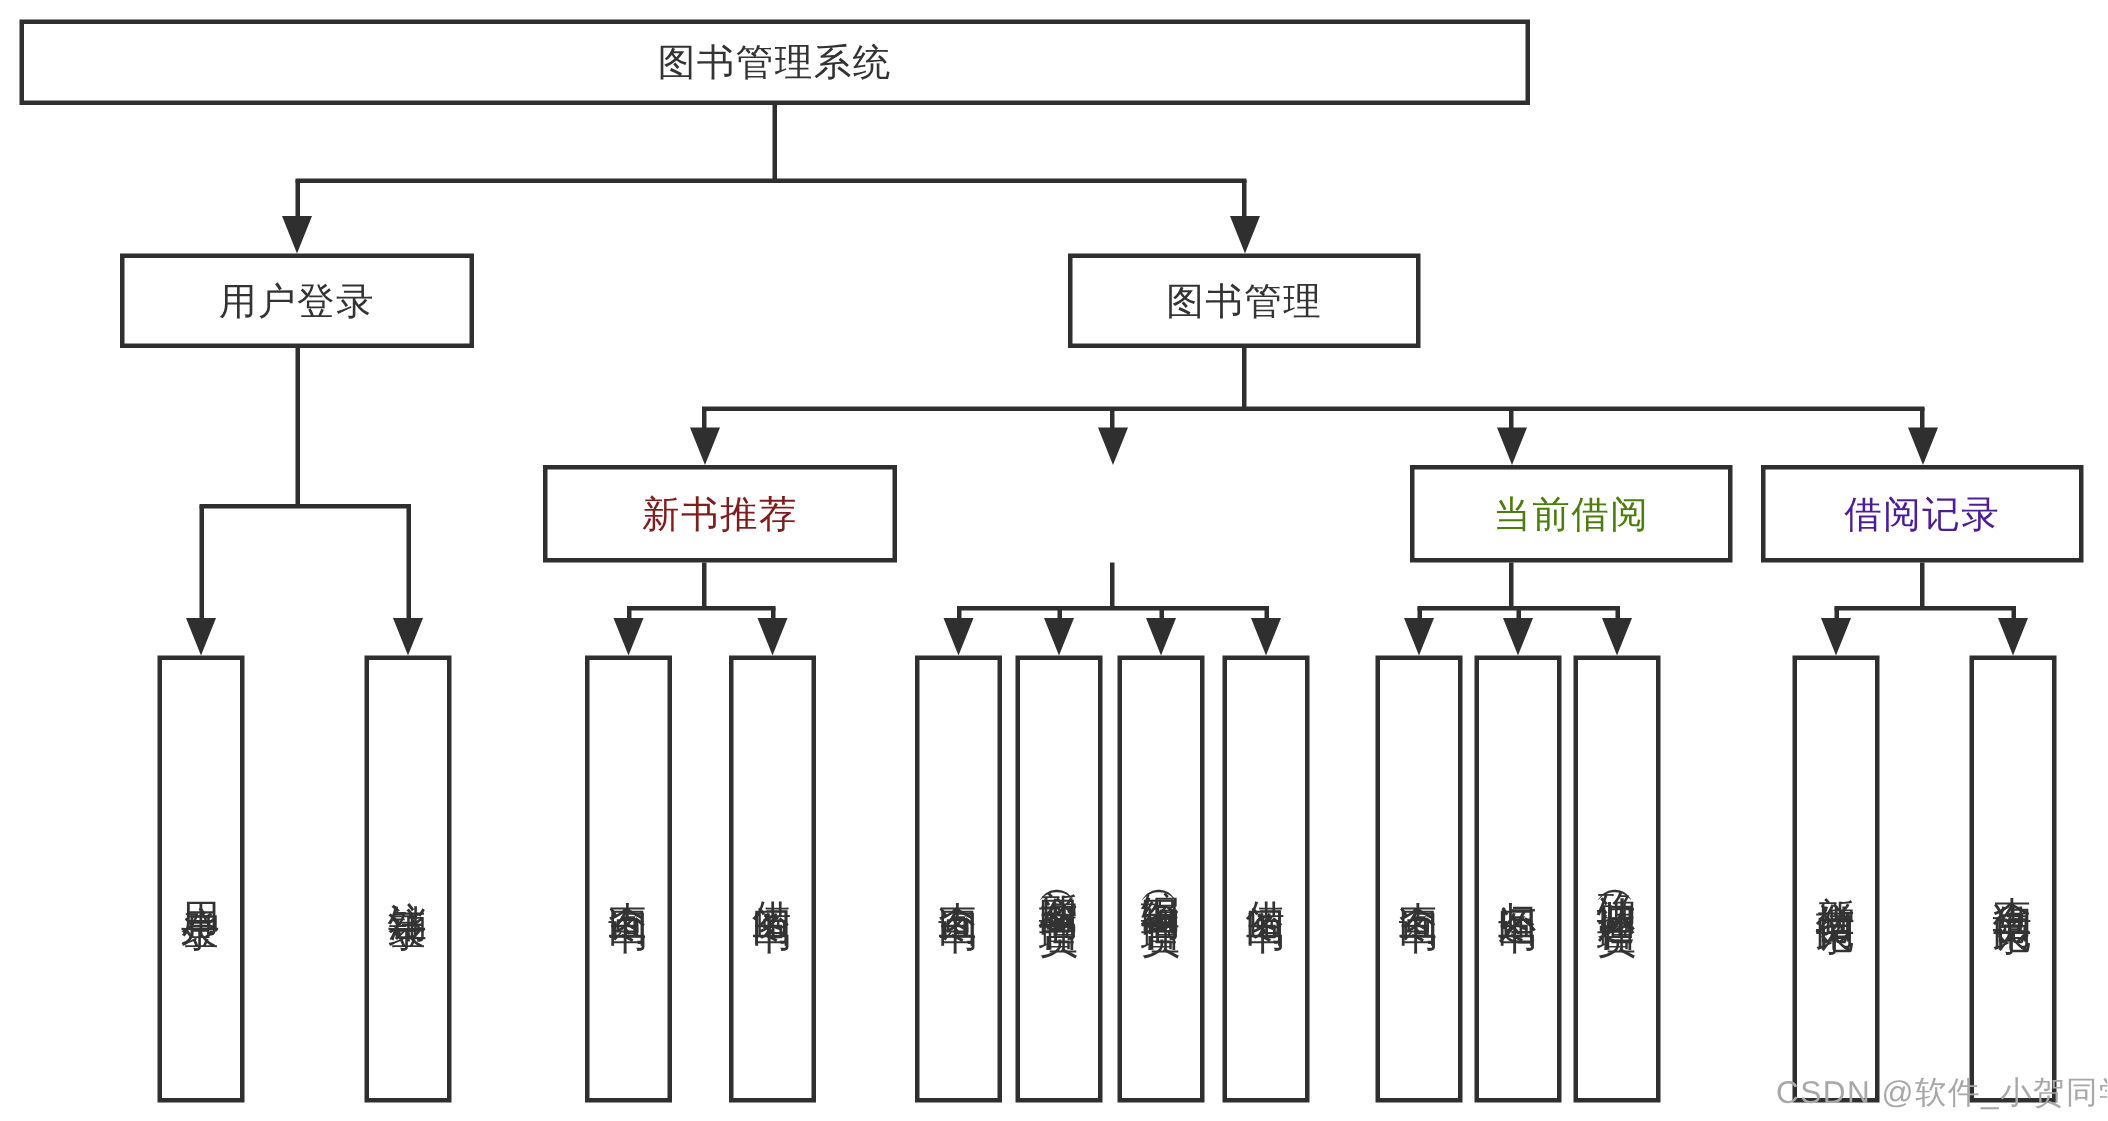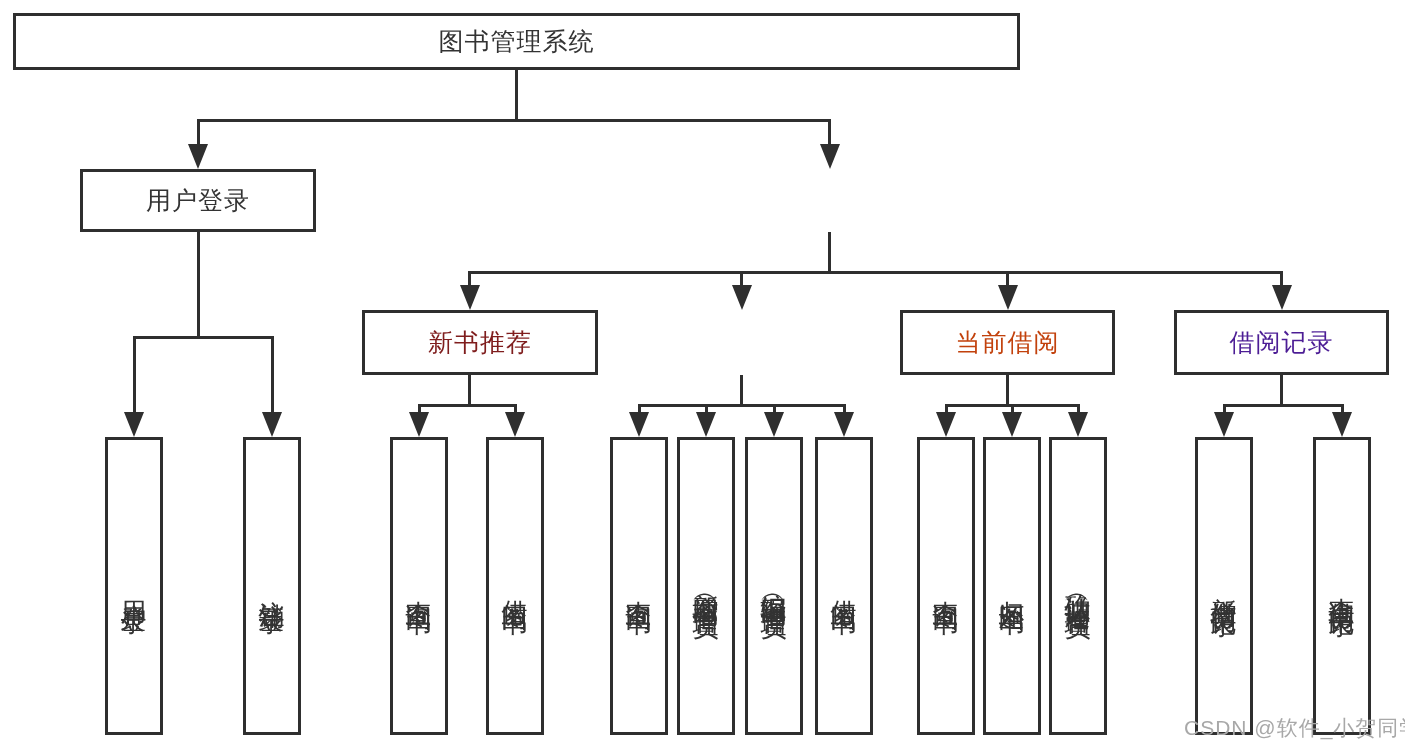--- a/index.html
+++ b/index.html
@@ -65,24 +65,27 @@
 <body>
 
 <div id="diagram" style="background: rgb(255, 255, 255);">
   <div class="watermark" style="color: rgb(168, 168, 168);">CSDN @软件_小贺同学</div>
 <div class="node h" style="left: 13px; top: 13px; width: 1007px; height: 57px; border-color: rgb(47, 47, 47); color: rgb(51, 51, 51);">
       <span>图书管理系统</span>
     </div>
     <div class="node h" style="left: 80px; top: 169px; width: 236px; height: 63px; border-color: rgb(47, 47, 47); color: rgb(51, 51, 51);">
       <span>用户登录</span>
     </div>
+    <div class="node h" style="left: 712px; top: 169px; width: 235px; height: 63px; border-color: rgb(47, 47, 47); color: rgb(51, 51, 51);">
+      <span>图书管理</span>
+    </div>
     <div class="node h" style="left: 362px; top: 310px; width: 236px; height: 65px; border-color: rgb(47, 47, 47); color: #7f1d1d;">
       <span>新书推荐</span>
     </div>
-    <div class="node h" style="left: 900px; top: 310px; width: 215px; height: 65px; border-color: rgb(47, 47, 47); color: #c2410c;">
+    <div class="node h" style="left: 940px; top: 310px; width: 215px; height: 65px; border-color: rgb(47, 47, 47); color: #4d7c0f;">
       <span>当前借阅</span>
     </div>
     <div class="node h" style="left: 1174px; top: 310px; width: 215px; height: 65px; border-color: rgb(47, 47, 47); color: #4c1d95;">
       <span>借阅记录</span>
     </div>
     <div class="node v" style="left: 105px; top: 437px; width: 58px; height: 298px; border-color: rgb(47, 47, 47); color: rgb(51, 51, 51);">
       <span>用户登录</span>
     </div>
     <div class="node v" style="left: 243px; top: 437px; width: 58px; height: 298px; border-color: rgb(47, 47, 47); color: rgb(51, 51, 51);">
       <span>注销登录</span>

